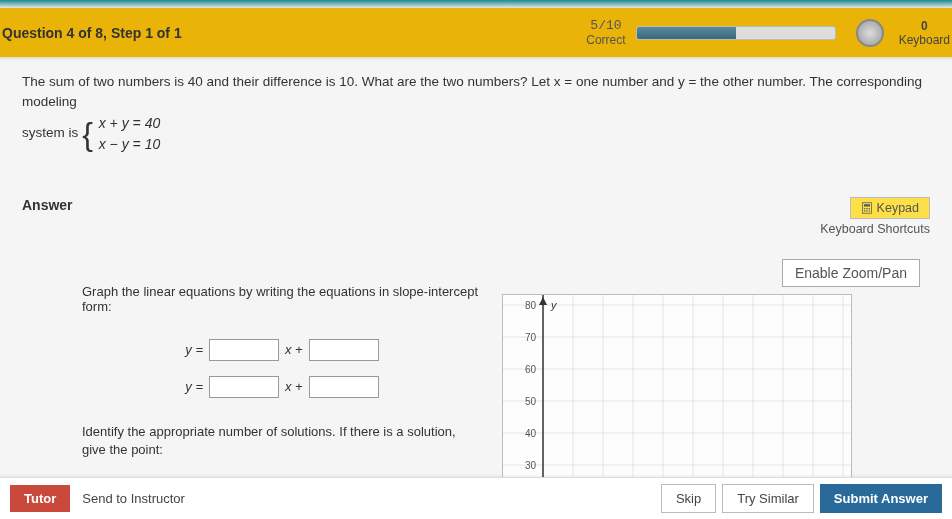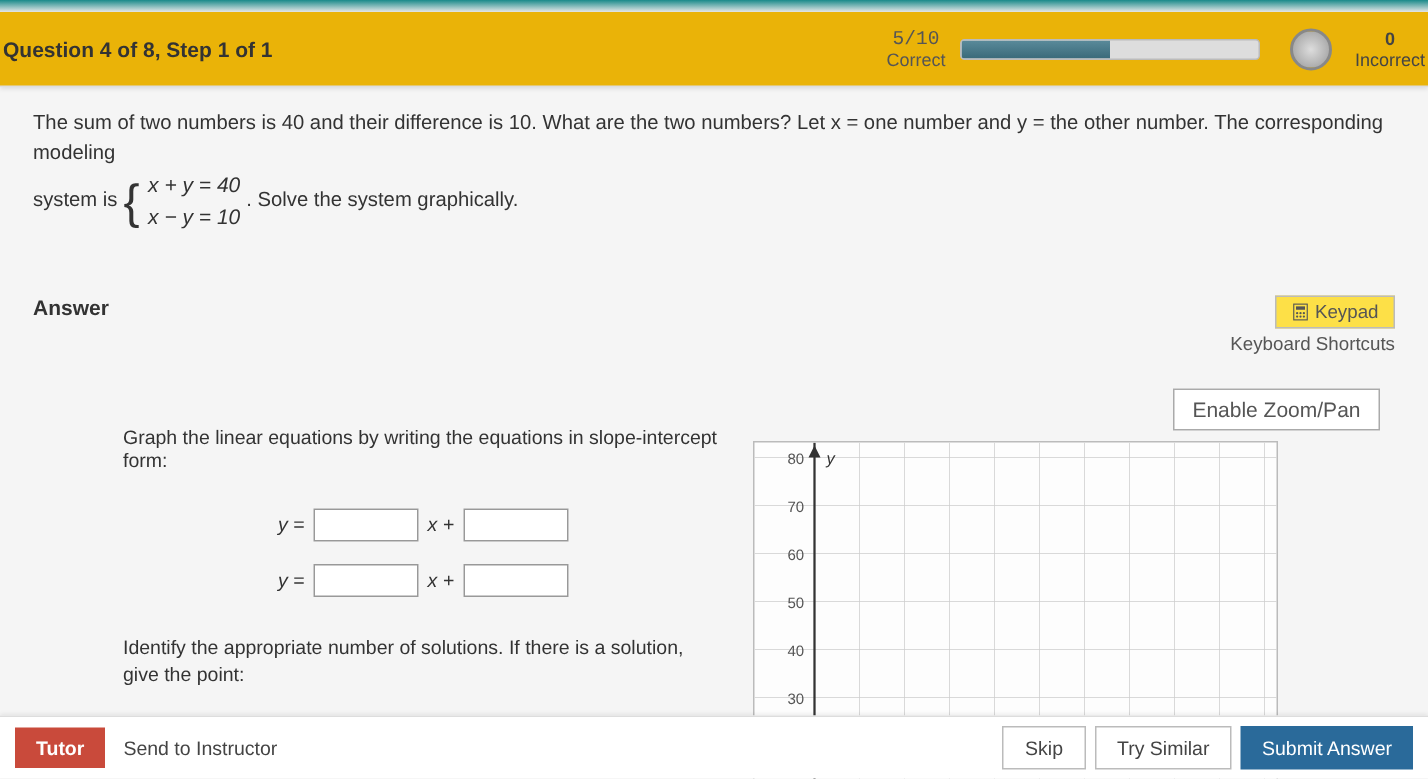--- a/index.html
+++ b/index.html
@@ -32,55 +32,54 @@
 .identify{margin-top:25px;line-height:1.4}
 .right-col{flex:1;position:relative}
 .zoom-btn{position:absolute;right:10px;top:5px;border:1px solid #aaa;background:#fff;padding:5px 12px;font-size:14px;color:#555}
 .graph-box{border:1px solid #bbb;margin-top:40px;background:#fdfdfd;width:350px;height:235px;position:relative;overflow:hidden}
 .grid-svg{position:absolute;left:0;top:0}
 .footer{position:absolute;bottom:0;left:0;right:0;background:#fff;border-top:1px solid #ddd;display:flex;align-items:center;padding:6px 10px;box-shadow:0 -1px 3px rgba(0,0,0,.08)}
 .tutor-btn{background:#c94a3b;color:#fff;padding:6px 14px;font-size:13px;border:none;font-weight:bold}
 .instructor-link{margin-left:12px;font-size:13px;color:#444}
 .spacer{flex:1}
 .skip-btn,.similar-btn{border:1px solid #bbb;background:#fff;padding:6px 14px;font-size:13px;margin-right:6px;color:#444}
-.submit-btn{background:#2a6a9a;color:#fff;border:none;padding:7px 14px;font-size:13px;font-weight:normal}
+.submit-btn{background:#2a6a9a;color:#fff;border:none;padding:7px 14px;font-size:13px;font-weight:bold}
 </style>
 </head>
 <body>
 
 <div class="top-bar"></div>
 
 <div class="header">
   <div class="q-label">Question 4 of 8, Step 1 of 1</div>
   <div class="score-box">
     <div class="score-num">5/10</div>
     <div>Correct</div>
   </div>
   <div class="progress-track">
       <div class="progress-fill"></div>
     </div>
   <div class="avatar-circle"></div>
   <div class="incorrect-box">
     <div class="incorrect-num">0</div>
-    <div>Incorrect</div>
+    <div>Keyboard</div>
   </div>
 </div>
 
 <div class="question-body">
   <div>The sum of two numbers is 40 and their difference is 10. What are the two numbers? Let x =  one number and y =  the other number. The corresponding modeling</div>
   <div style="display:flex;align-items:center">
     <span>system is</span>
     <span class="system-eq">
       <span class="brace">{</span>
       <span class="eq-rows">
         <div>x + y = 40</div>
         <div>x − y = 10</div>
       </span>
     </span>
-    <span>. Solve the system graphically.</span>
   </div>
 </div>
 
 <div class="answer-section">
   <div class="answer-header">
     <div class="answer-label">Answer</div>
     <div class="kb-links">
       <div class="keypad-btn">
         <svg class="kb-icon" viewBox="0 0 16 16">
             <rect x="2" y="1" width="12" height="14" fill="none" stroke="#555"></rect>

